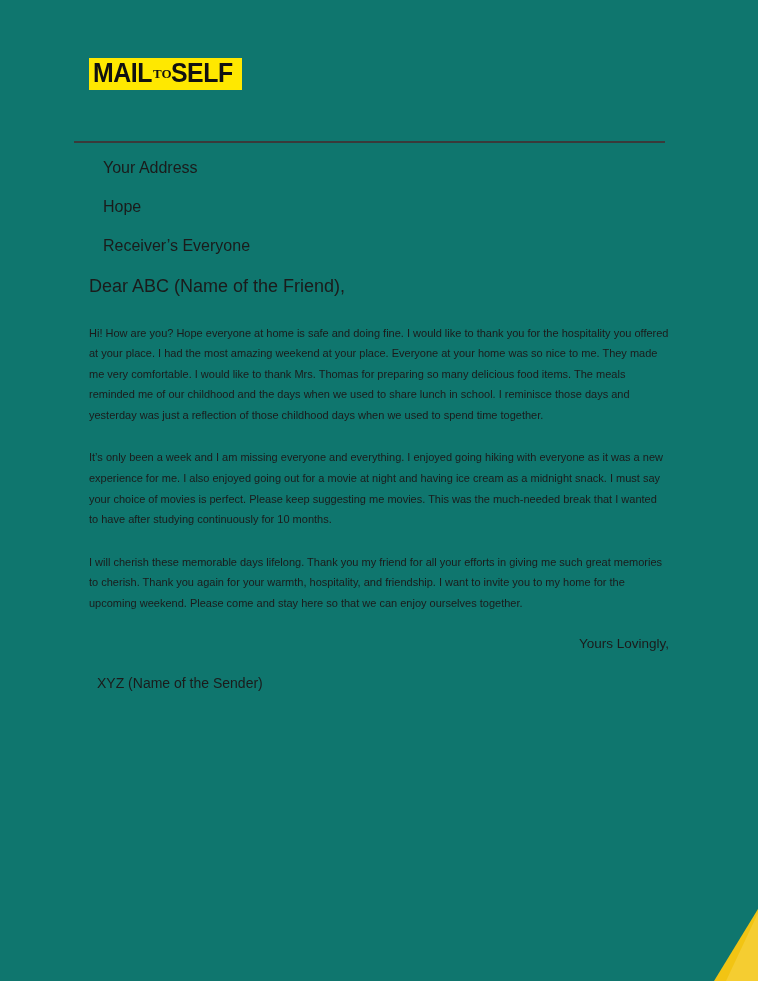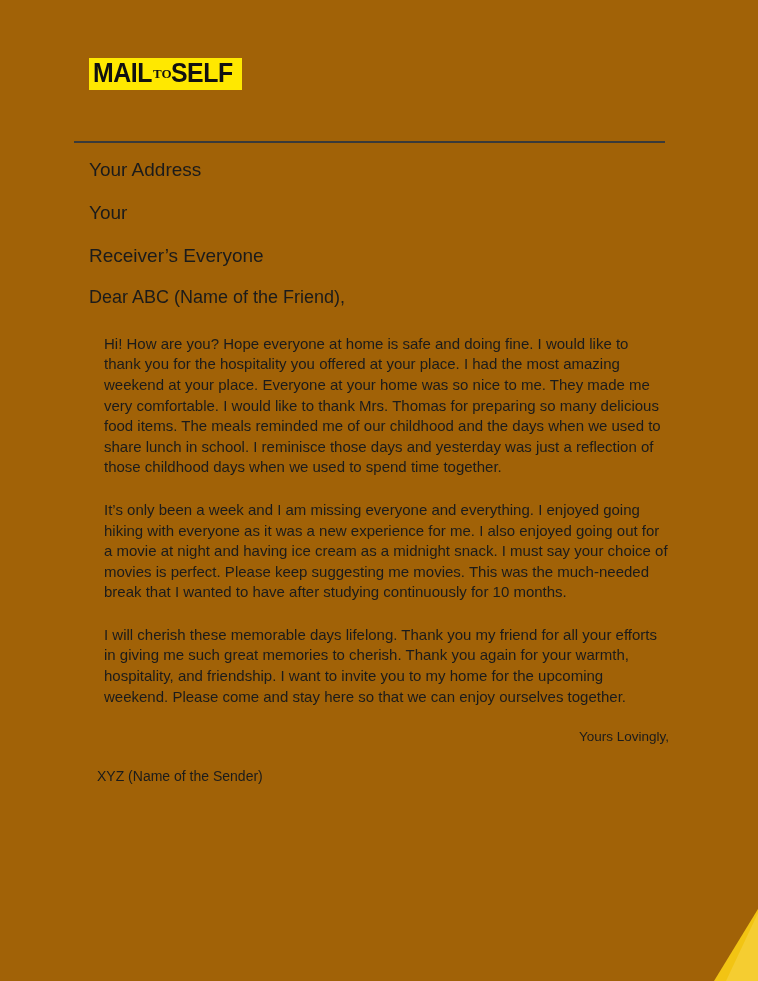--- a/index.html
+++ b/index.html
@@ -13,21 +13,21 @@
     background: #ffffff;
     font-family: "Liberation Sans", sans-serif;
     color: #1b1b1b;
     overflow: hidden;
     position: relative;
   }
 
   .page {
     position: absolute;
     inset: 0;
-    background: #a16207;
+    background: #0f766e;
   }
 
   
   .logo-block {
     position: absolute;
     left: 89px;
     top: 58px;
     height: 36px;
   }
   .logo-mark {
@@ -74,35 +74,35 @@
   }
 
   
   .letter {
     position: absolute;
     left: 89px;
     top: 158px;
     width: 580px;
   }
   .meta-line {
-    font-size: 19px;
+    font-size: 16px;
     line-height: 1.25;
-    margin: 0 0 19px 0;
+    margin: 0 0 19px 14px;
     color: #1b1b1b;
   }
   .salutation {
     font-size: 18px;
     line-height: 1.25;
     margin: 0 0 25px 0;
     color: #1b1b1b;
   }
   .para {
-    font-size: 15px;
+    font-size: 11px;
     line-height: 20.6px;
-    margin: 0 0 22px 15px;
+    margin: 0 0 22px 0;
     color: #1b1b1b;
     text-align: left;
   }
   .closing {
     font-size: 13.5px;
     line-height: 1.25;
     margin: 0 0 22px 0;
     color: #1b1b1b;
     text-align: right;
   }
@@ -134,21 +134,21 @@
     <span class="logo-mark">
       <span class="logo-word">MAIL</span><span class="logo-mid">TO</span><span class="logo-word logo-tail">SELF</span>
     </span>
   </div>
 
   <div class="divider"></div>
 
   <div class="letter">
 
     <p class="meta-line">Your Address</p>
-    <p class="meta-line">Your</p>
+    <p class="meta-line">Hope</p>
     <p class="meta-line">Receiver’s Everyone</p>
 
     <p class="salutation">Dear ABC (Name of the Friend),</p>
 
     <p class="para">Hi! How are you? Hope everyone at home is safe and doing fine. I would like to thank you for the hospitality you offered at your place. I had the most amazing weekend at your place. Everyone at your home was so nice to me. They made me very comfortable. I would like to thank Mrs. Thomas for preparing so many delicious food items. The meals reminded me of our childhood and the days when we used to share lunch in school. I reminisce those days and yesterday was just a reflection of those childhood days when we used to spend time together.</p>
     <p class="para">It’s only been a week and I am missing everyone and everything. I enjoyed going hiking with everyone as it was a new experience for me. I also enjoyed going out for a movie at night and having ice cream as a midnight snack. I must say your choice of movies is perfect. Please keep suggesting me movies. This was the much-needed break that I wanted to have after studying continuously for 10 months.</p>
     <p class="para">I will cherish these memorable days lifelong. Thank you my friend for all your efforts in giving me such great memories to cherish. Thank you again for your warmth, hospitality, and friendship. I want to invite you to my home for the upcoming weekend. Please come and stay here so that we can enjoy ourselves together.</p>
 
     <p class="closing">Yours Lovingly,</p>
     <p class="signature">XYZ (Name of the Sender)</p>

